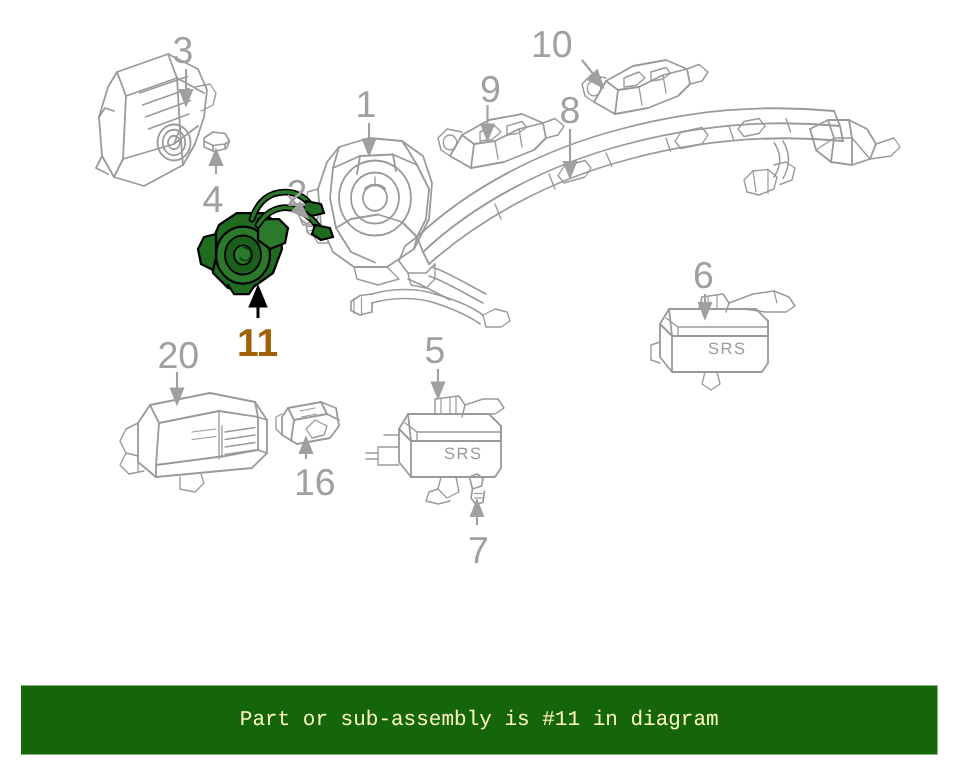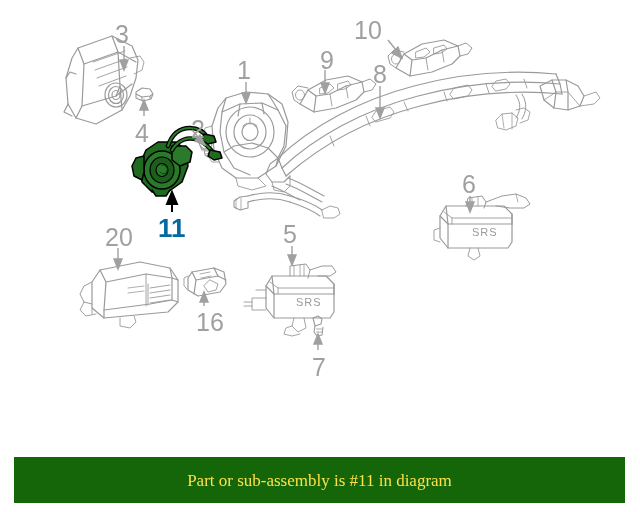--- a/index.html
+++ b/index.html
@@ -35,41 +35,41 @@
     color: #a0a0a0;
     font-family: "Liberation Sans", sans-serif;
     font-size: 25px;
     font-weight: 400;
     line-height: 1;
     letter-spacing: 0px;
     user-select: none;
     white-space: nowrap;
   }
   .callout-label.highlighted {
-    color: #0369a1;
+    color: #a16207;
     font-weight: 700;
     font-size: 26px;
   }
   #notice-banner {
     position: absolute;
     left: 14px;
     top: 457px;
     width: 611px;
     height: 46px;
     background: #156608;
     display: flex;
     flex-direction: column;
     align-items: center;
     justify-content: center;
     box-sizing: border-box;
   }
   .notice-line {
-    color: #fde047;
-    font-family: Liberation Serif, serif;
-    font-size: 17px;
+    color: #fef9c3;
+    font-family: Liberation Mono, monospace;
+    font-size: 14px;
     line-height: 21px;
     text-align: center;
     white-space: nowrap;
   }
 </style>
 </head>
 <body>
 
 <div id="diagram-stage">
 

